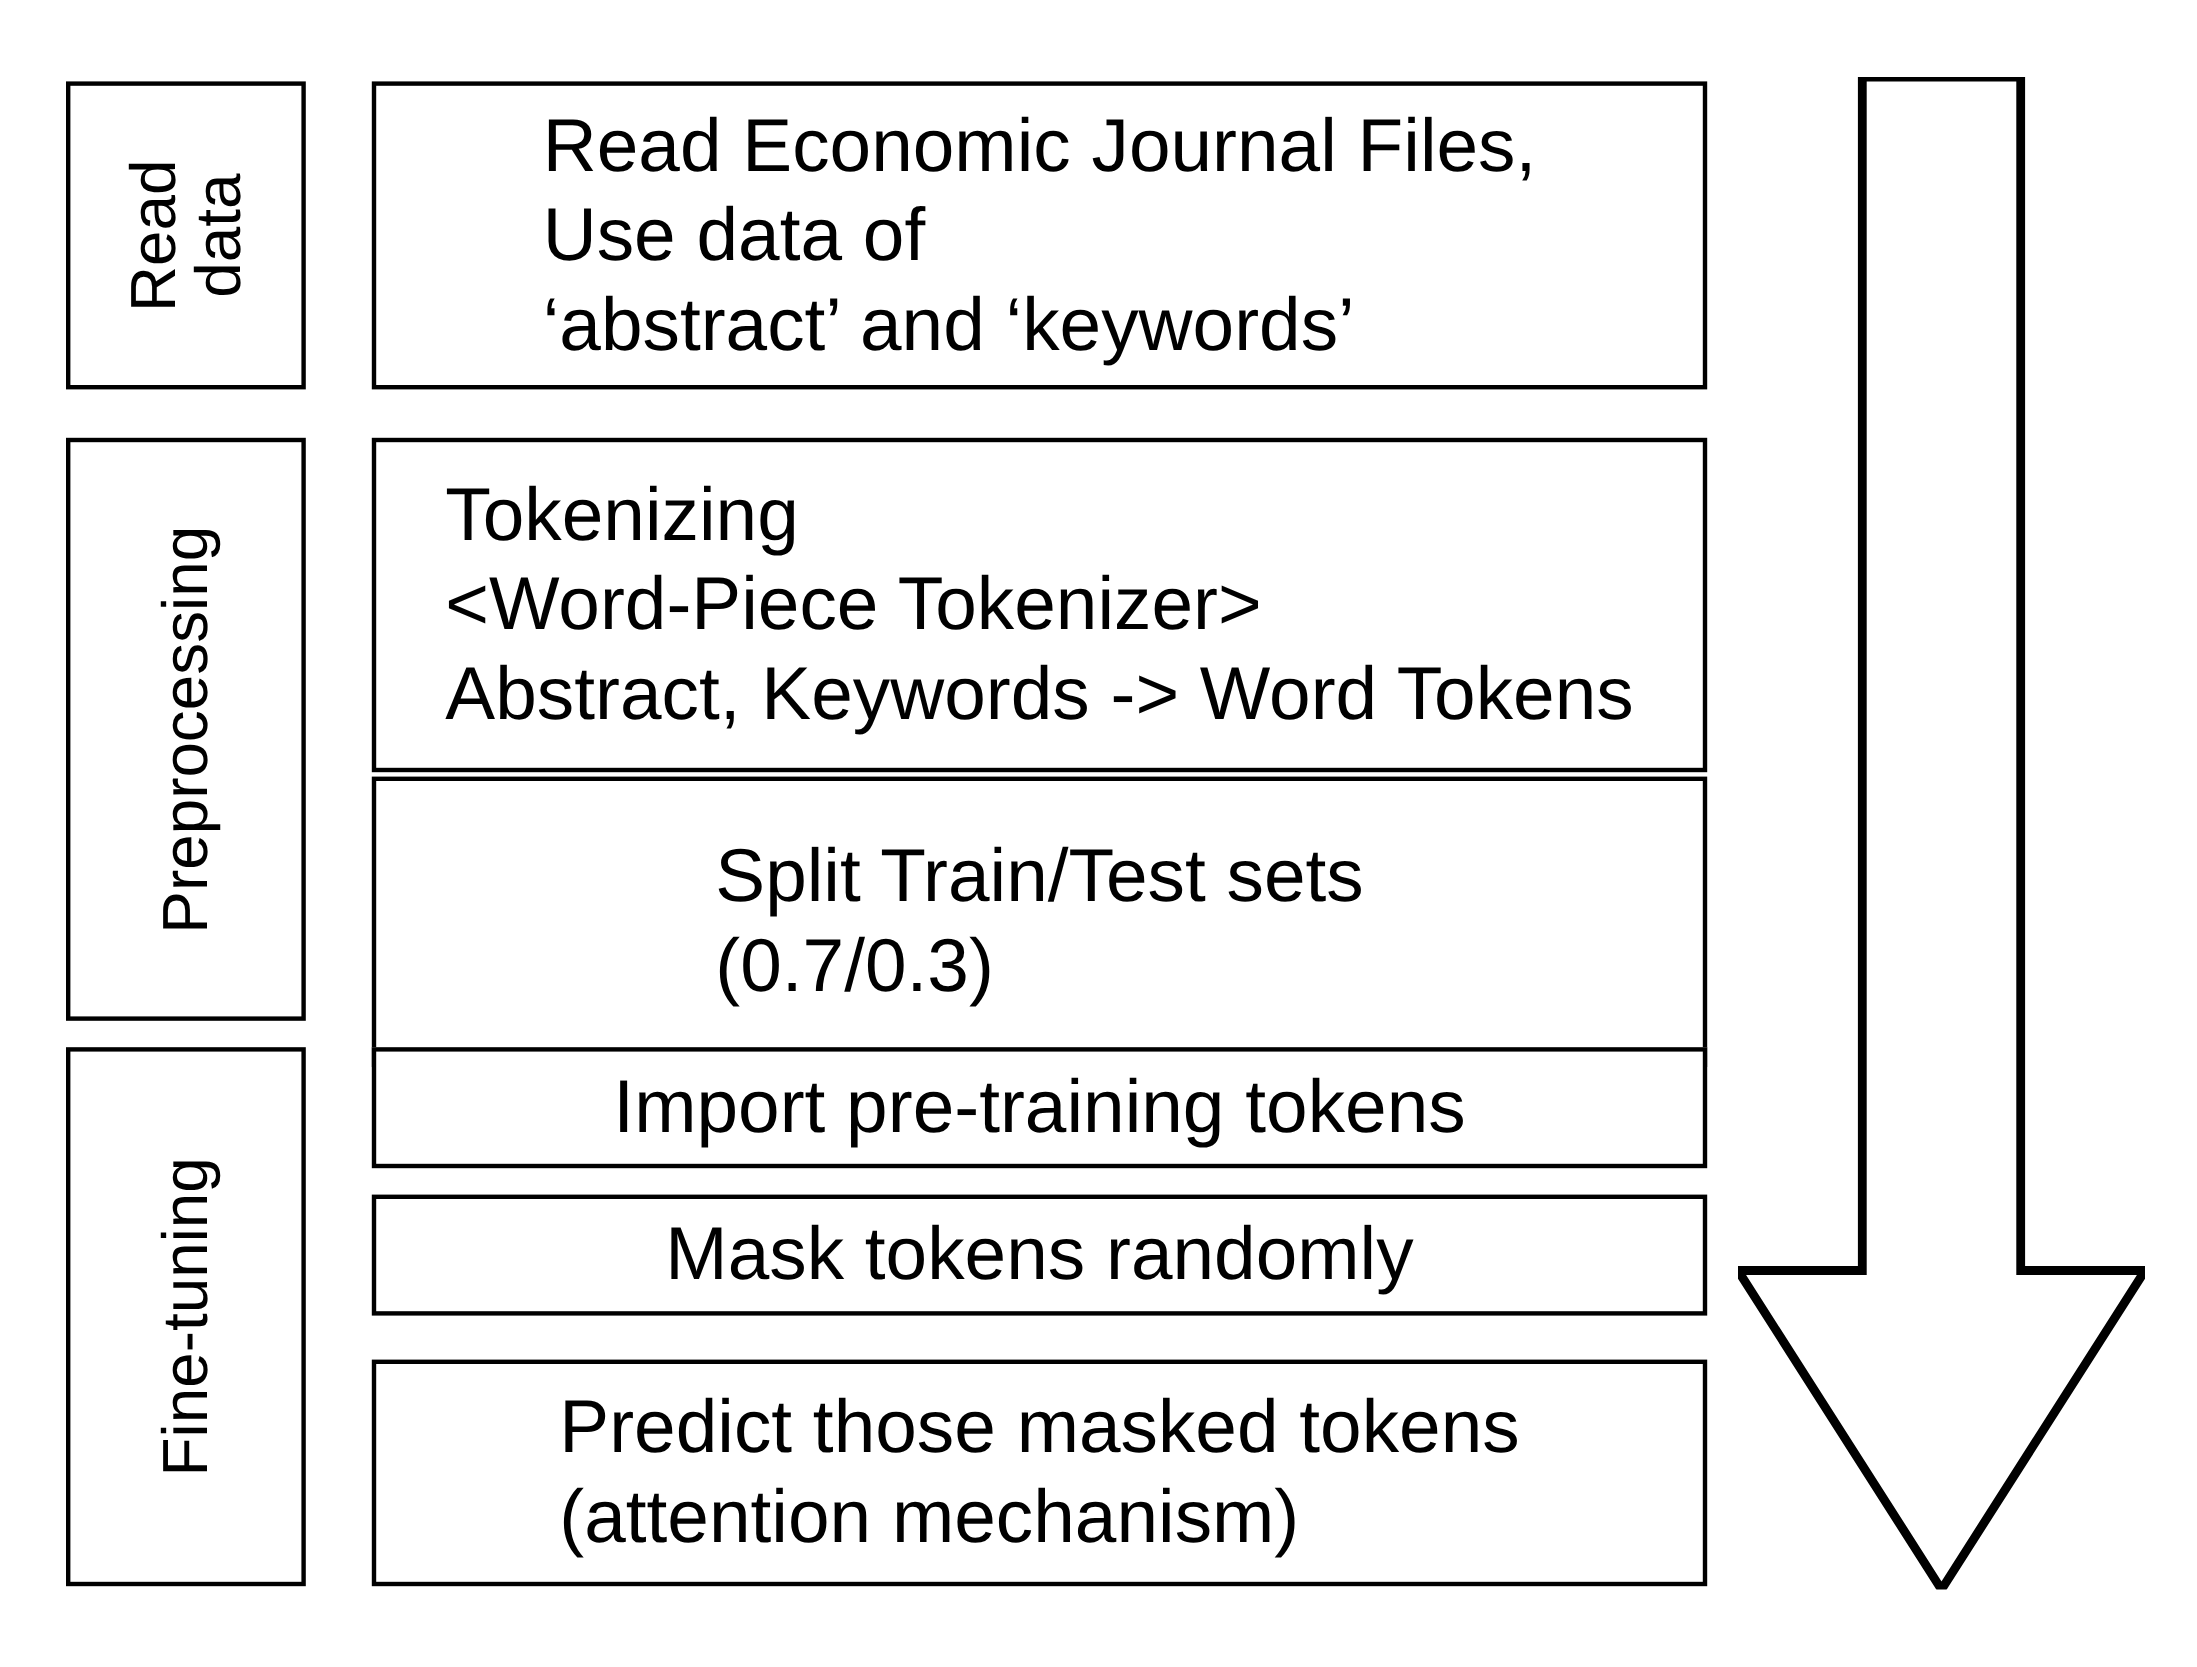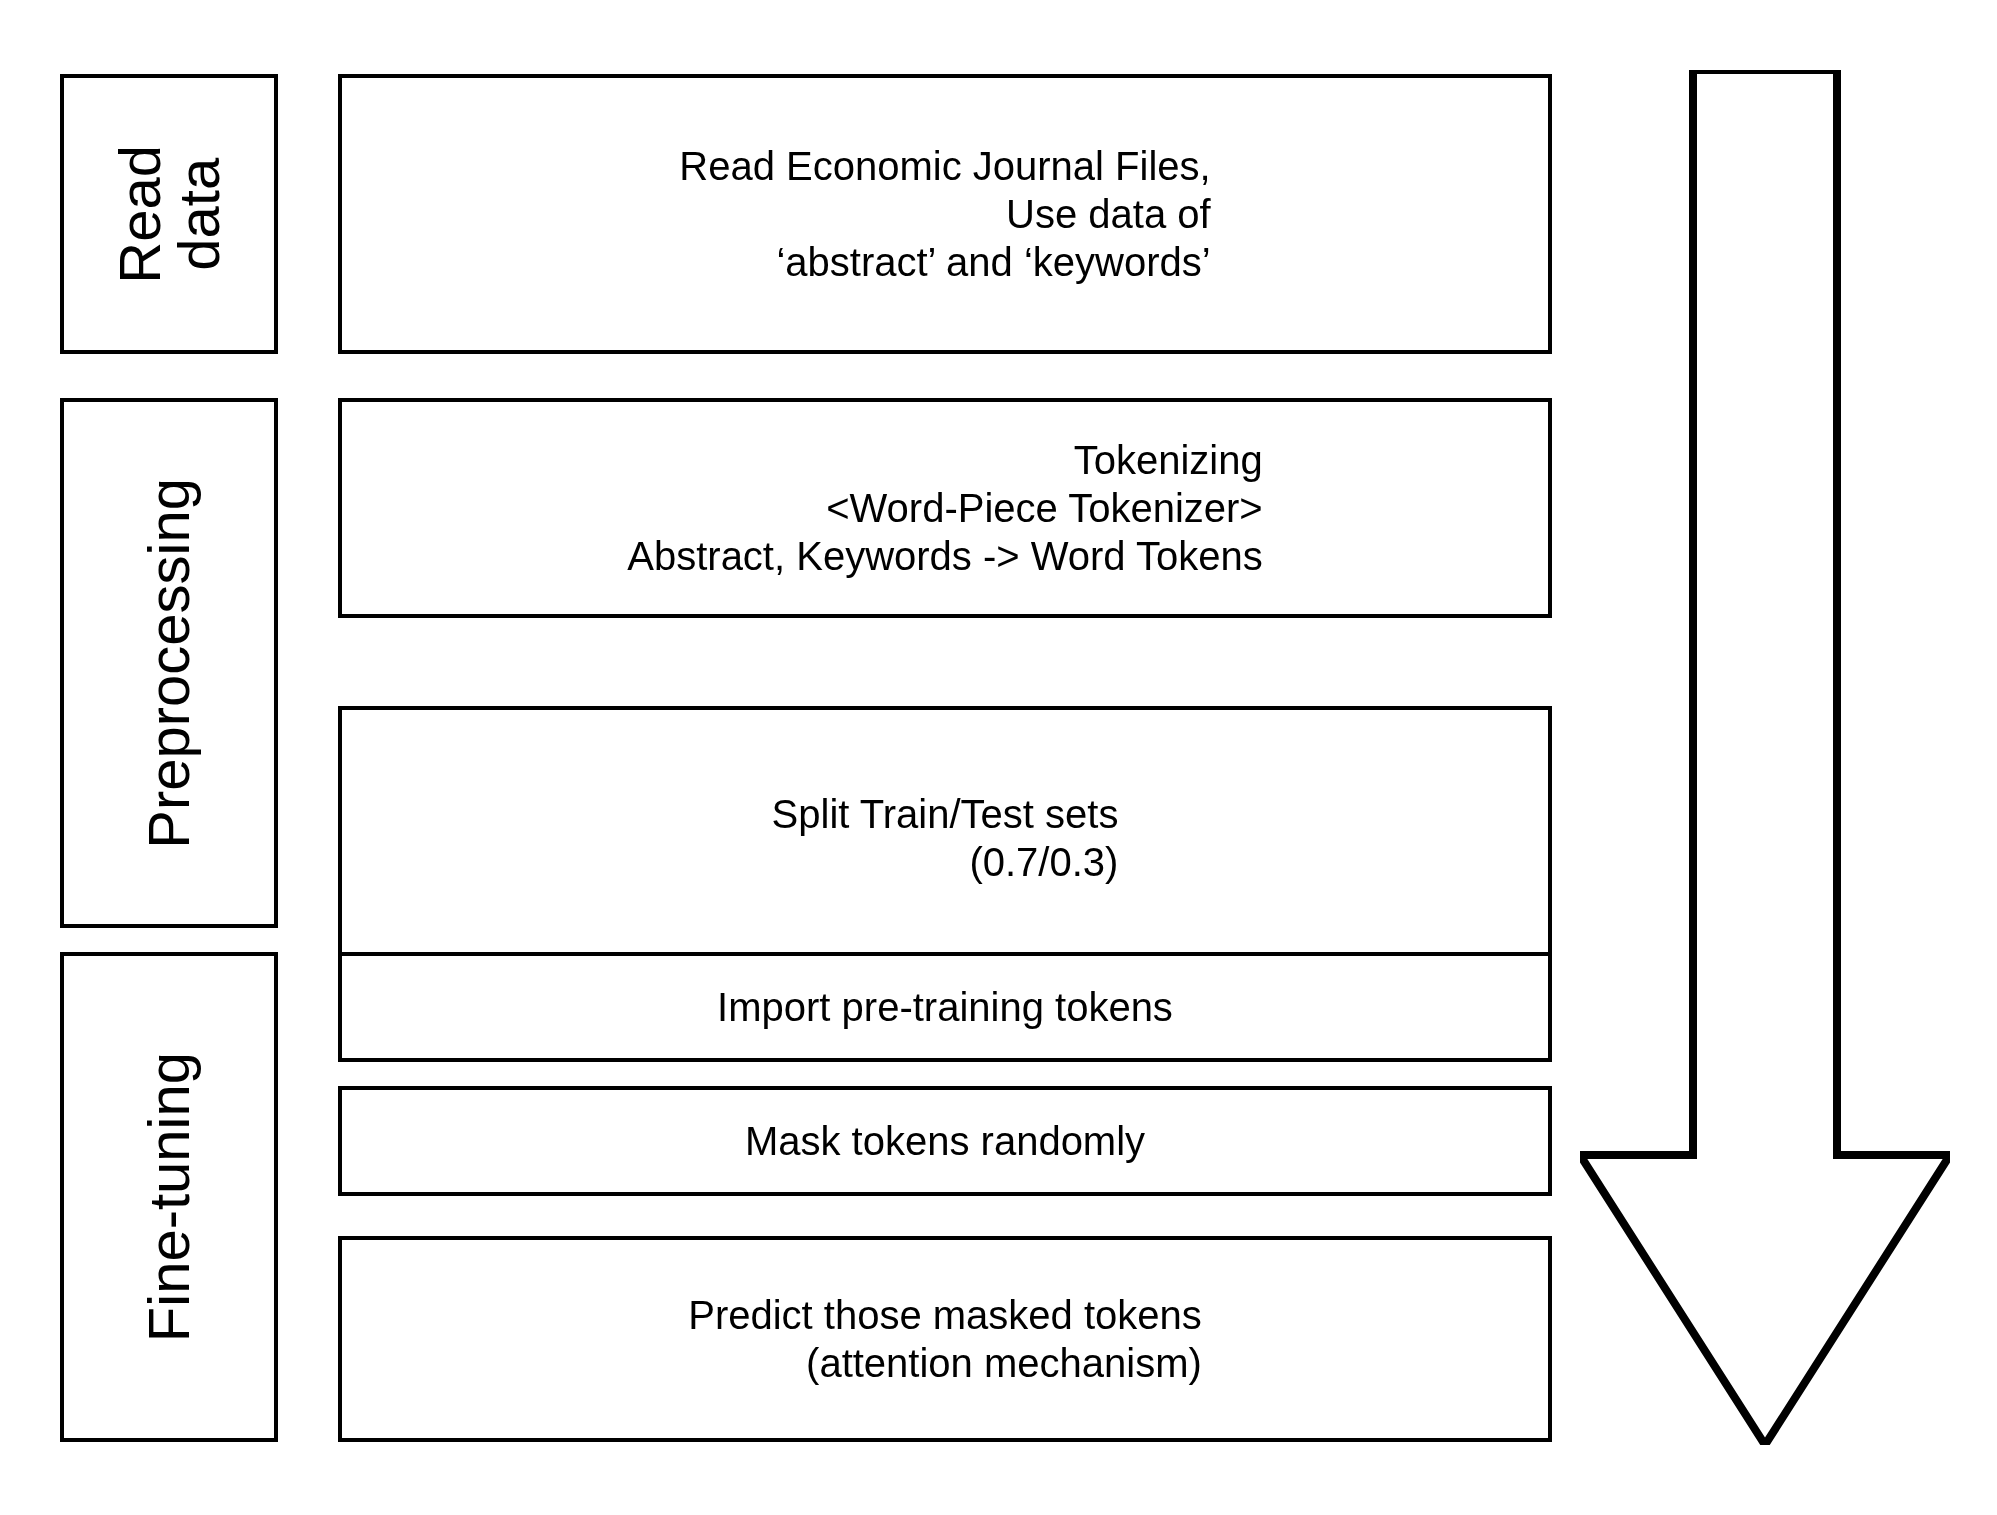--- a/index.html
+++ b/index.html
@@ -48,30 +48,30 @@
   #stage-read     { top: 74px;  height: 280px; }
   #stage-prep     { top: 398px; height: 530px; }
   #stage-finetune { top: 952px; height: 490px; }
 
   
   .content-box {
     left: 338px;
     width: 1214px;
   }
   .content-text {
-    font-size: 40px;
+    font-size: 68px;
     line-height: 1.20;
     color: #000000;
     white-space: pre-line;
-    text-align: right;
+    text-align: left;
     padding: 0 10px;
   }
 
   #box-read       { top: 74px;  height: 280px; }
-  #box-tokenize   { top: 398px; height: 220px; }
+  #box-tokenize   { top: 398px; height: 304px; }
   #box-split      { top: 706px; height: 264px; }
   #box-import     { top: 952px; height: 110px; }
   #box-mask       { top: 1086px; height: 110px; }
   #box-predict    { top: 1236px; height: 206px; }
 
   
   #down-arrow {
     position: absolute;
     left: 1580px;
     top: 70px;

